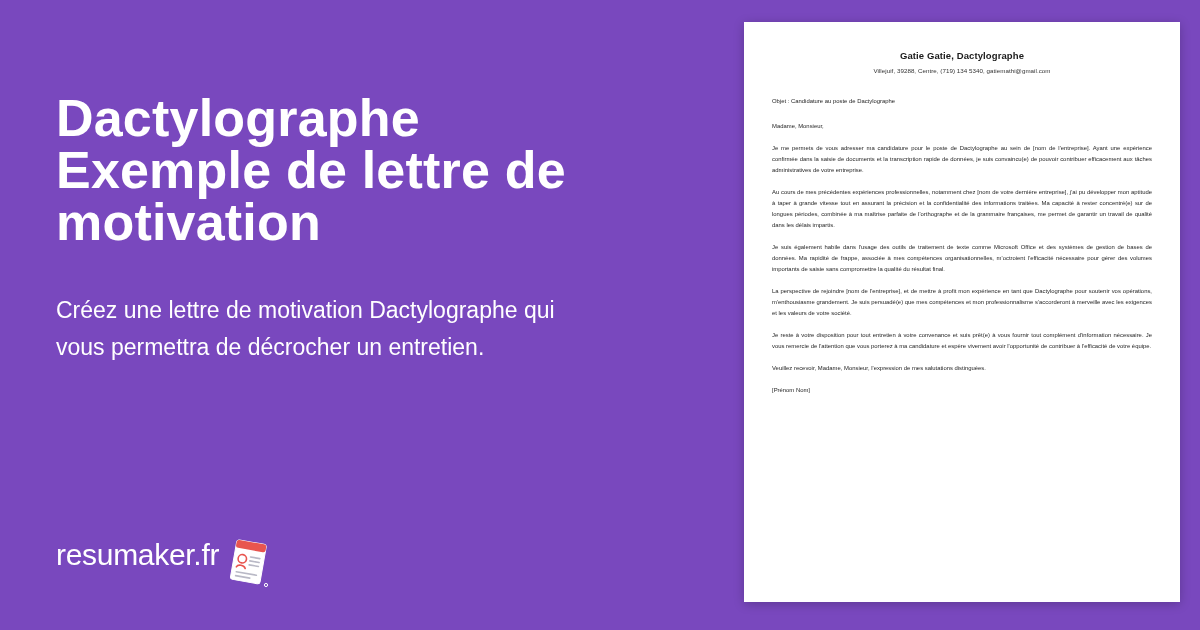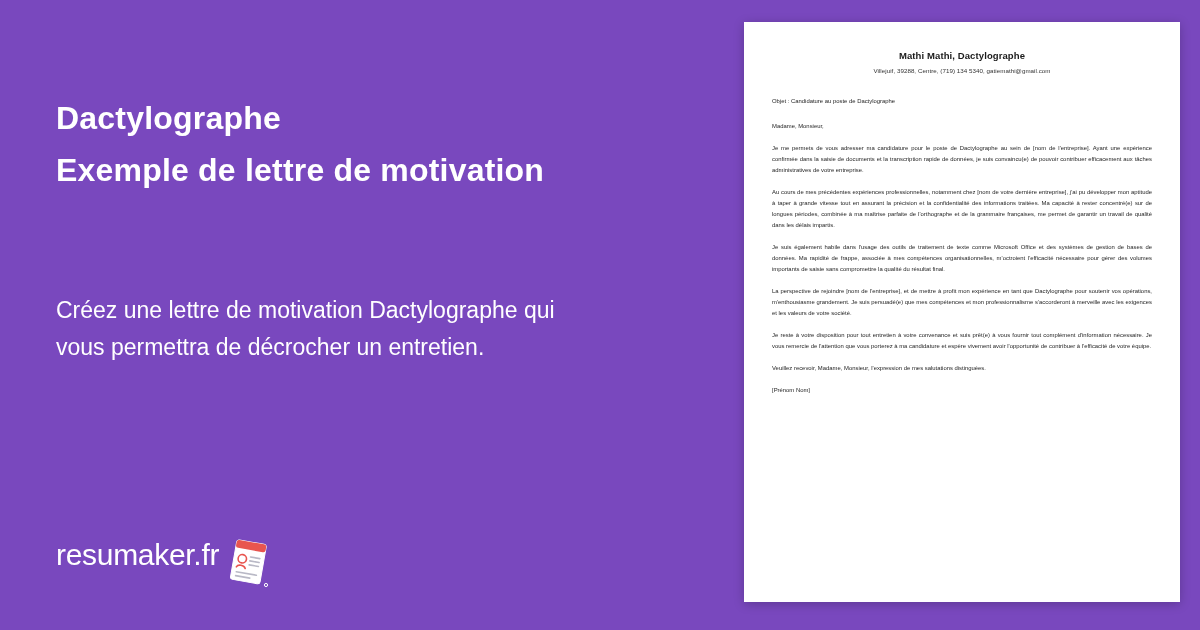--- a/index.html
+++ b/index.html
@@ -26,21 +26,21 @@
     width: 744px;
     height: 630px;
     box-sizing: border-box;
     padding: 0;
   }
   .headline {
     position: absolute;
     left: 56px;
     top: 92px;
     color: #ffffff;
-    font-size: 32px;
+    font-size: 52px;
     line-height: 52px;
     font-weight: 700;
     letter-spacing: 0.2px;
     white-space: pre-line;
   }
   .subline {
     position: absolute;
     left: 56px;
     top: 292px;
     width: 530px;
@@ -142,21 +142,21 @@
           </g>
           <circle cx="39" cy="47" r="1.6" fill="none" stroke="#ffffff" stroke-width="1"></circle>
         </svg>
       </span>
     </div>
   </div>
 
   <div class="right">
     <div class="doc">
 
-      <p class="doc-name">Mathi Mathi, Dactylographe</p>
+      <p class="doc-name">Gatie Gatie, Dactylographe</p>
 
       <p class="doc-contact">Villejuif, 39288, Centre, (719) 134 5340, gatiemathi@gmail.com</p>
 
       <p class="doc-line doc-subject">Objet : Candidature au poste de Dactylographe</p>
 
       <p class="doc-line">Madame, Monsieur,</p>
 
       <p class="doc-line">Je me permets de vous adresser ma candidature pour le poste de Dactylographe au sein de [nom de l'entreprise]. Ayant une expérience confirmée dans la saisie de documents et la transcription rapide de données, je suis convaincu(e) de pouvoir contribuer efficacement aux tâches administratives de votre entreprise.</p>
 
       <p class="doc-line">Au cours de mes précédentes expériences professionnelles, notamment chez [nom de votre dernière entreprise], j'ai pu développer mon aptitude à taper à grande vitesse tout en assurant la précision et la confidentialité des informations traitées. Ma capacité à rester concentré(e) sur de longues périodes, combinée à ma maîtrise parfaite de l'orthographe et de la grammaire françaises, me permet de garantir un travail de qualité dans les délais impartis.</p>

